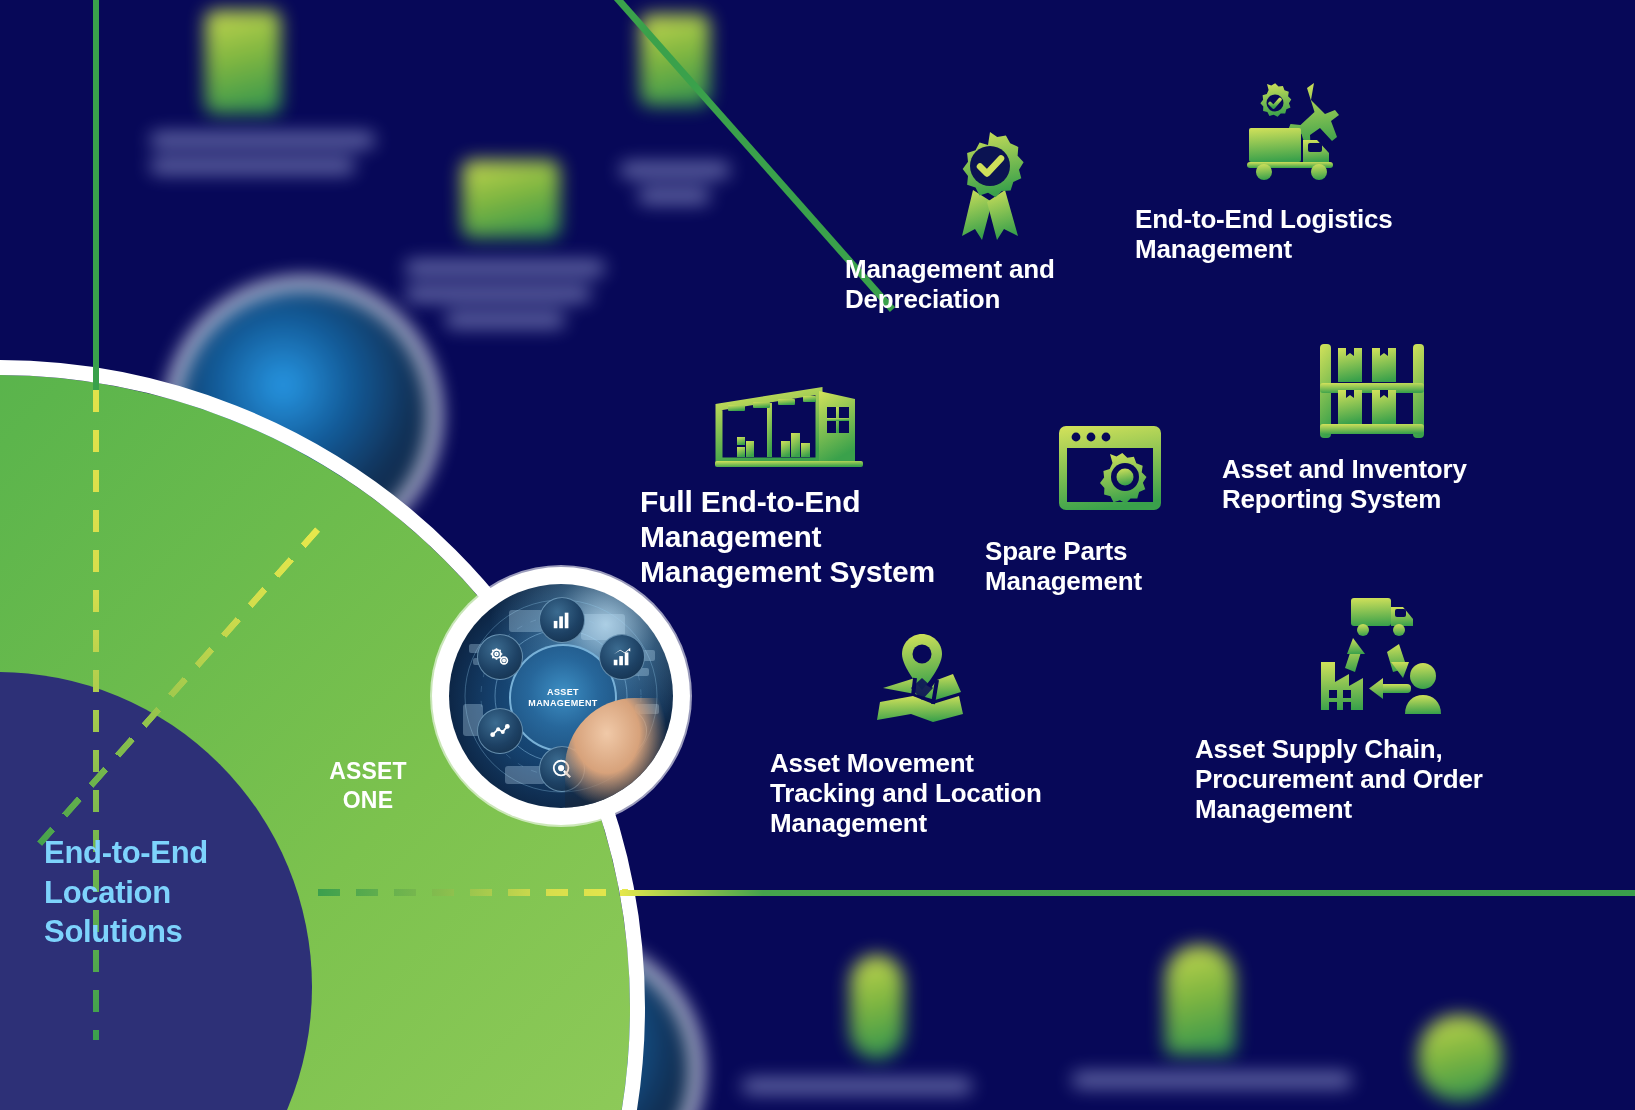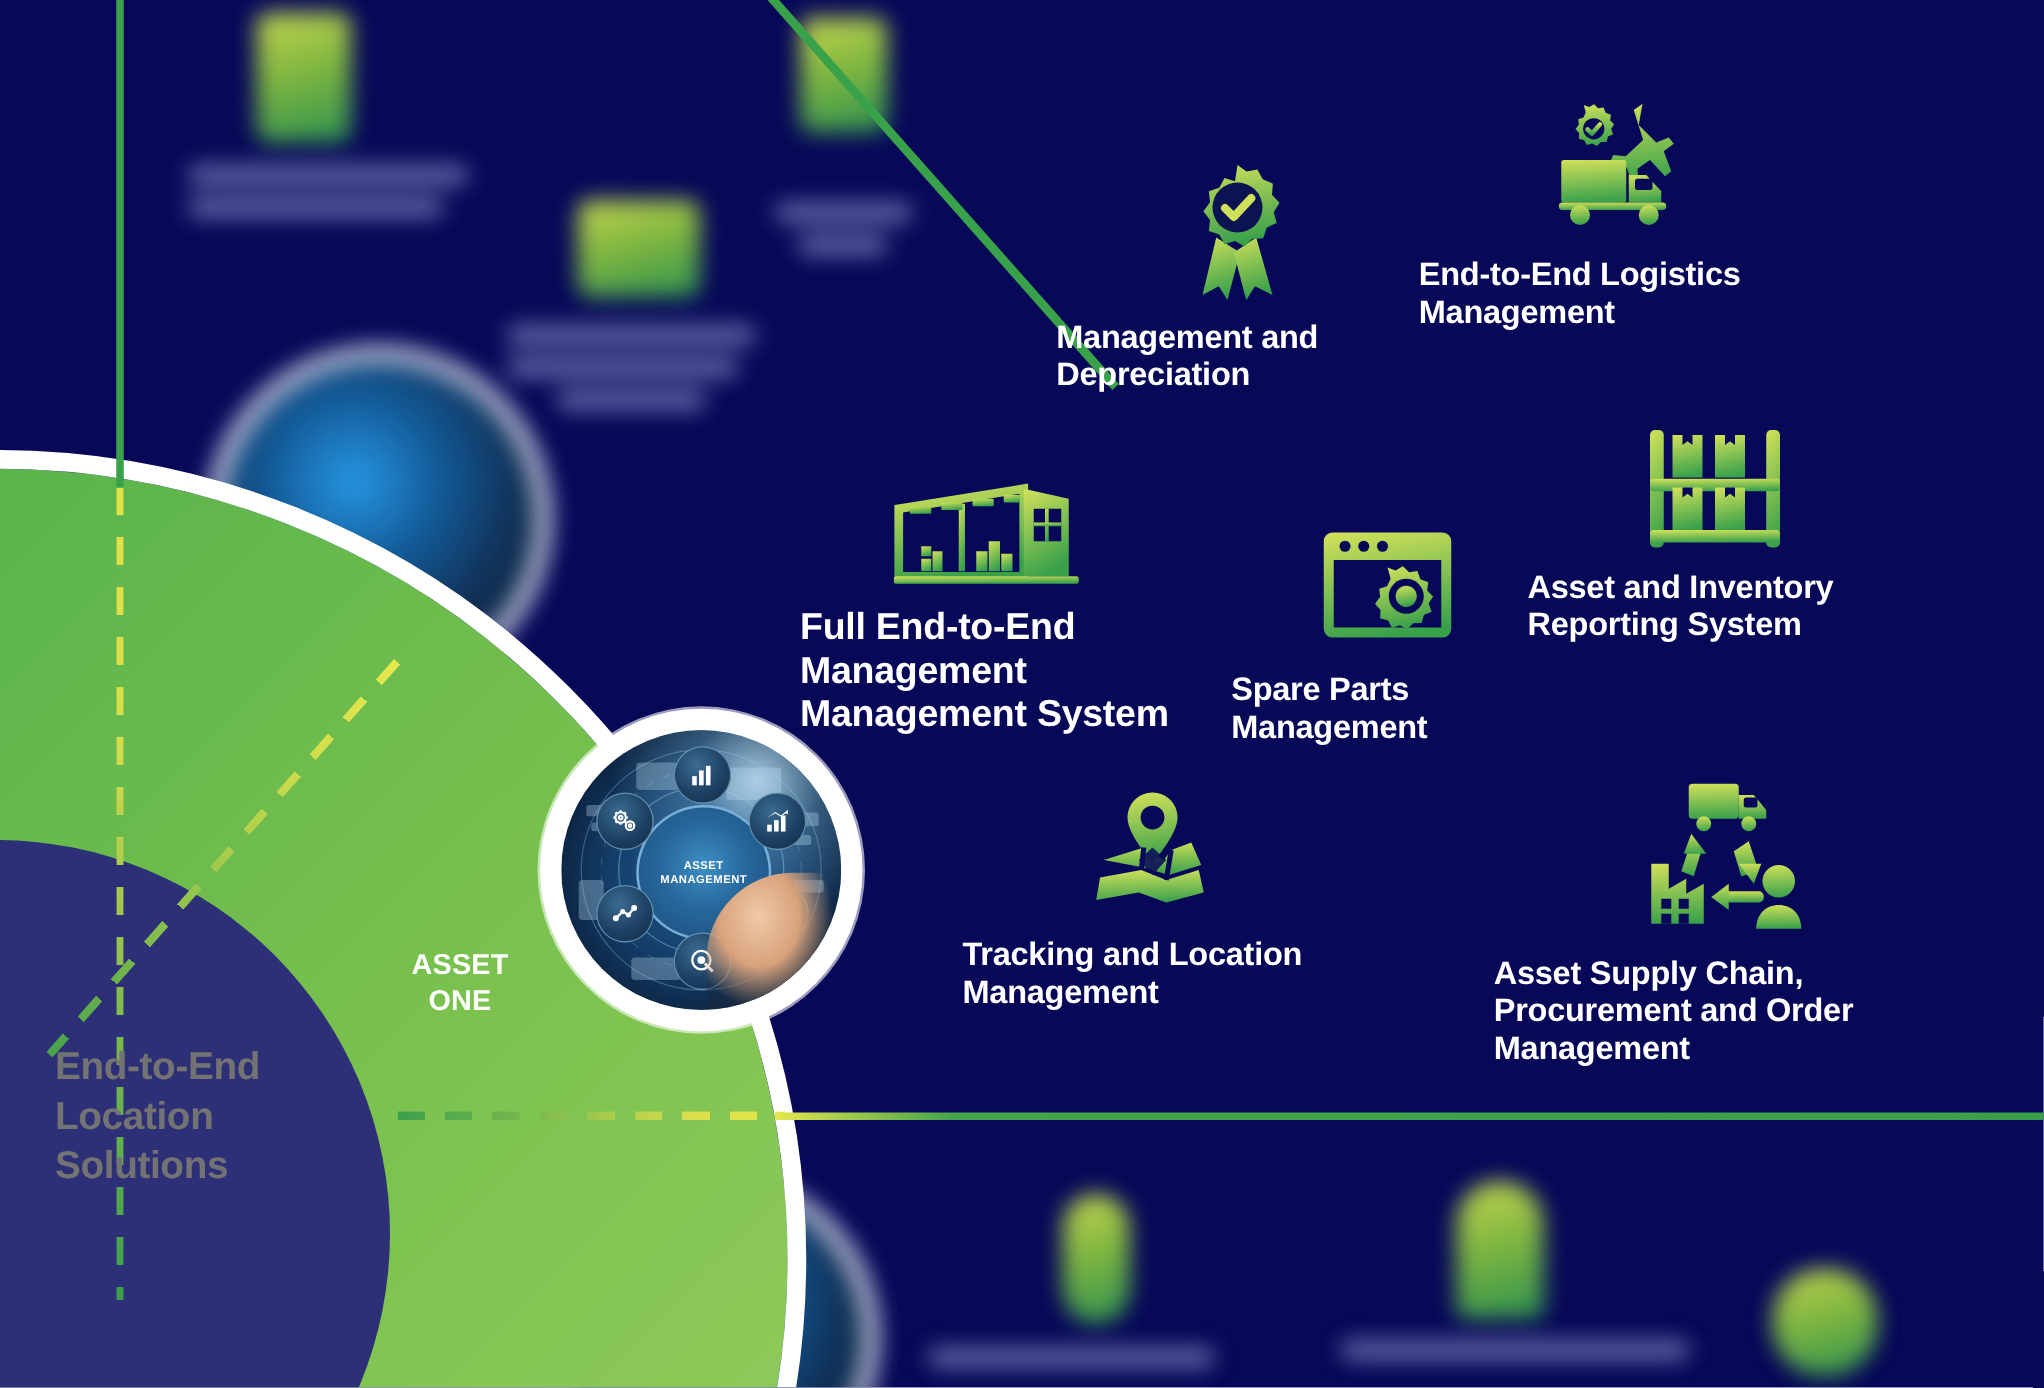--- a/index.html
+++ b/index.html
@@ -77,21 +77,21 @@
     transform-origin:top center;
     transform:rotate(41.5deg) translateX(-1px);
     background-image:linear-gradient(to bottom,#e6e84c 0%,#d2dd4c 25%,#95c44d 60%,#46a24c 100%);
     -webkit-mask-image:repeating-linear-gradient(to bottom,#000 0 22px,transparent 22px 40px);
     mask-image:repeating-linear-gradient(to bottom,#000 0 22px,transparent 22px 40px);
   }
 
   
   .hero-title{
     position:absolute;left:44px;top:833px;width:300px;
-    color:#737373;font-size:31px;font-weight:bold;line-height:1.28;
+    color:#7dd3fc;font-size:31px;font-weight:bold;line-height:1.28;
     letter-spacing:-.3px;
   }
   .asset-one{
     position:absolute;left:322px;top:757px;width:92px;
     color:#ffffff;font-size:23px;font-weight:bold;line-height:1.26;
     text-align:center;letter-spacing:.2px;
   }
 
   
   .badge-wrap{
@@ -452,26 +452,27 @@
       <g fill="url(#gF)">
         <path d="M8 58 L40 48 L56 58 L62 50 L78 44 L86 62 L60 70 L40 64 Z"></path>
         <path d="M5 72 L38 66 L58 74 L84 66 L88 84 L58 92 L36 84 L2 90 Z"></path>
         <path d="M47 4 c-11 0-20 9-20 20 c0 14 20 36 20 36 s20-22 20-36 c0-11-9-20-20-20 z"></path>
       </g>
       <circle cx="47" cy="24" r="9.5" fill="#070858"></circle>
       <path d="M36 58 L47 48 L58 58 L47 70 Z" fill="#070858" opacity=".85"></path>
       <path d="M62 50 L58 74 M40 48 L38 66" stroke="#070858" stroke-width="4" fill="none"></path>
     </svg>
     <div class="lbl" style="font-size:26px;">
+      <div>Asset Movement</div>
       <div>Tracking and Location</div>
       <div>Management</div>
     </div>
   </div>
 
-  <div class="feature" style="left:1195px;top:621px;width:356px;">
+  <div class="feature" style="left:1195px;top:592px;width:356px;">
     <svg class="ic" width="140" height="130" viewBox="0 0 140 130">
       <defs>
           <linearGradient id="gG" x1="0.3" y1="0" x2="0.35" y2="1">
         <stop offset="0" stop-color="#cfe05a"></stop>
             <stop offset="1" stop-color="#3aa14b"></stop>
           </linearGradient>
         </defs>
       <g fill="url(#gG)">
         <rect x="48" y="6" width="40" height="28" rx="3"></rect>
         <path d="M88 15 h12 l10 12 v7 h-22 z"></path>

